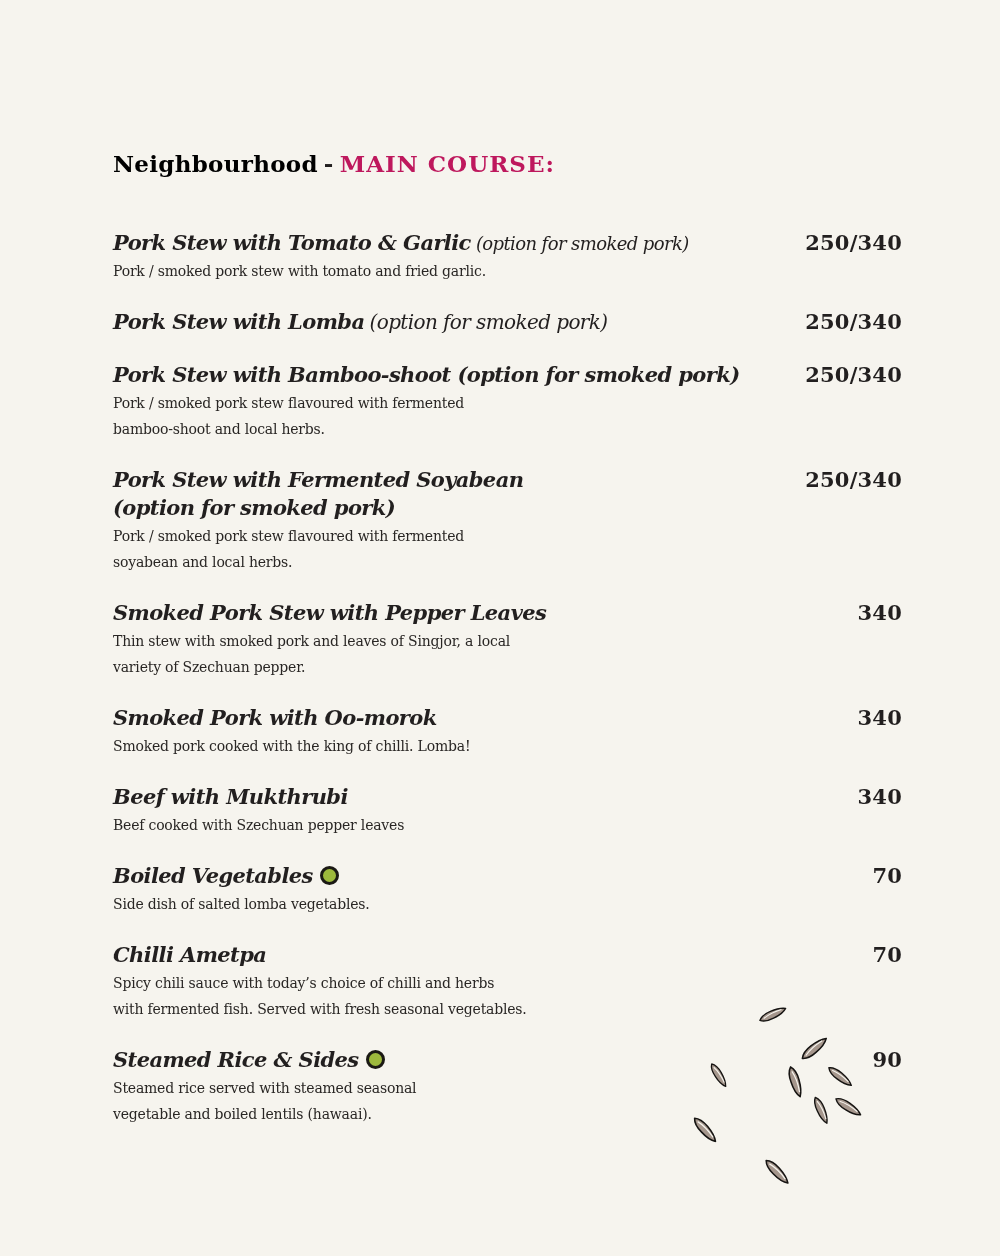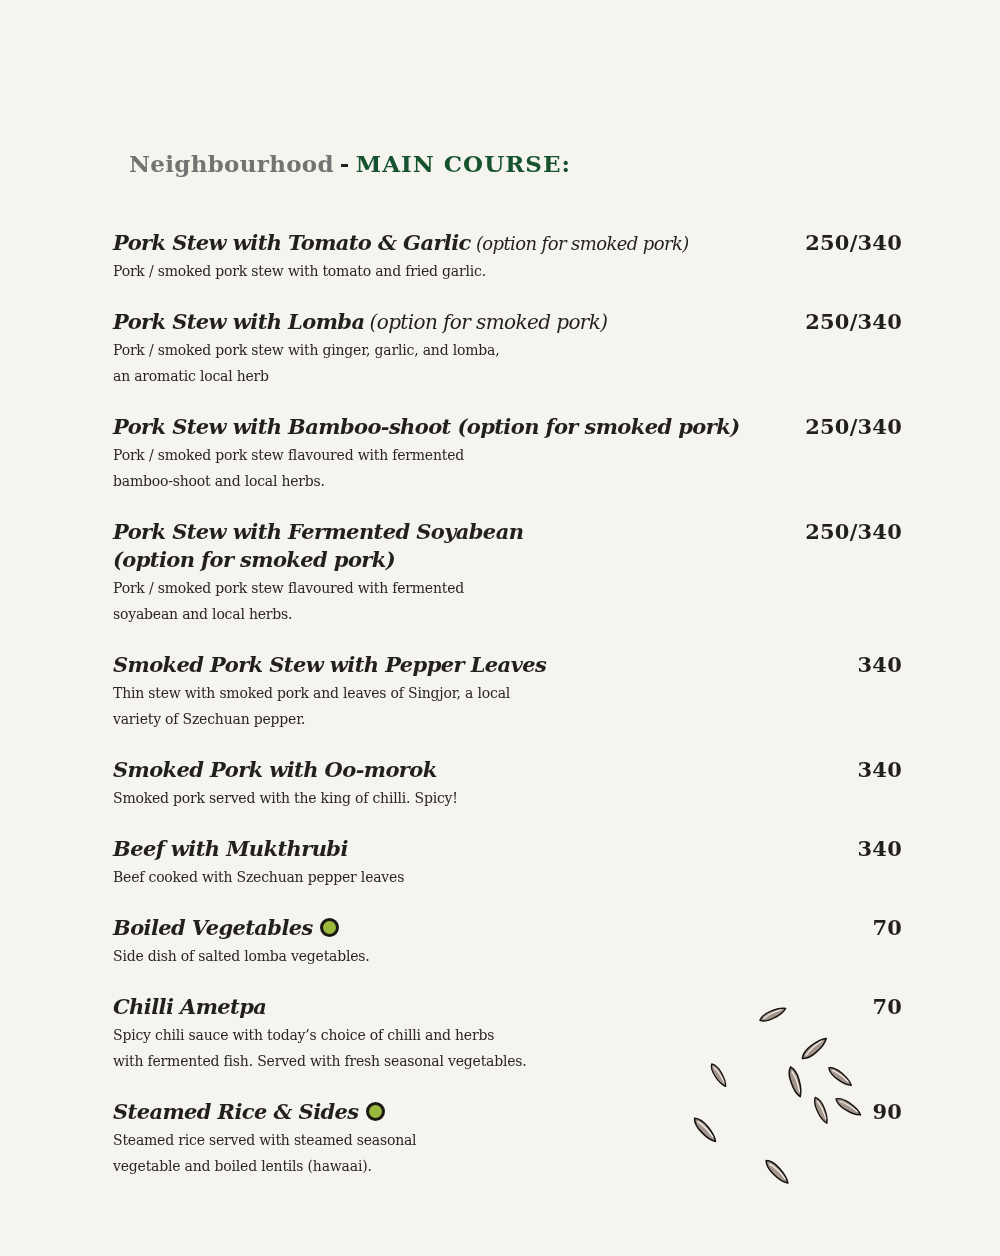--- a/index.html
+++ b/index.html
@@ -15,23 +15,23 @@
 
   .header {
     position: absolute;
     left: 113px;
     top: 150px;
     font-size: 23px;
     font-weight: bold;
     letter-spacing: 0.3px;
     white-space: nowrap;
   }
-  .brand { color: #737373; margin-left: 16px; }
+  .brand { color: #000000; }
   .section-sep { color: #221f1f; padding: 0 6px; }
-  .section-title { color: #14532d; letter-spacing: 1px; }
+  .section-title { color: #be185d; letter-spacing: 1px; }
 
   .menu {
     position: absolute;
     left: 113px;
     top: 230px;
     width: 789px;
   }
   .item {
     position: relative;
     margin-bottom: 25px;
@@ -103,22 +103,20 @@
     </div>
     <div class="desc">Pork / smoked pork stew with tomato and fried garlic.</div>
     <div class="price">250/340</div>
   </div>
 
   <div class="item">
     <div class="title-line">
       <span class="title">Pork Stew with Lomba</span>
       <span class="option">(option for smoked pork)</span>
     </div>
-    <div class="desc">Pork / smoked pork stew with ginger, garlic, and lomba,
-an aromatic local herb</div>
     <div class="price">250/340</div>
   </div>
 
   <div class="item">
     <div class="title-line">
       <span class="title">Pork Stew with Bamboo-shoot (option for smoked pork)</span>
     </div>
     <div class="desc">Pork / smoked pork stew flavoured with fermented
 bamboo-shoot and local herbs.</div>
     <div class="price">250/340</div>
@@ -140,21 +138,21 @@
     </div>
     <div class="desc">Thin stew with smoked pork and leaves of Singjor, a local
 variety of Szechuan pepper.</div>
     <div class="price">340</div>
   </div>
 
   <div class="item">
     <div class="title-line">
       <span class="title">Smoked Pork with Oo-morok</span>
     </div>
-    <div class="desc">Smoked pork served with the king of chilli. Spicy!</div>
+    <div class="desc">Smoked pork cooked with the king of chilli. Lomba!</div>
     <div class="price">340</div>
   </div>
 
   <div class="item">
     <div class="title-line">
       <span class="title">Beef with Mukthrubi</span>
     </div>
     <div class="desc">Beef cooked with Szechuan pepper leaves</div>
     <div class="price">340</div>
   </div>

